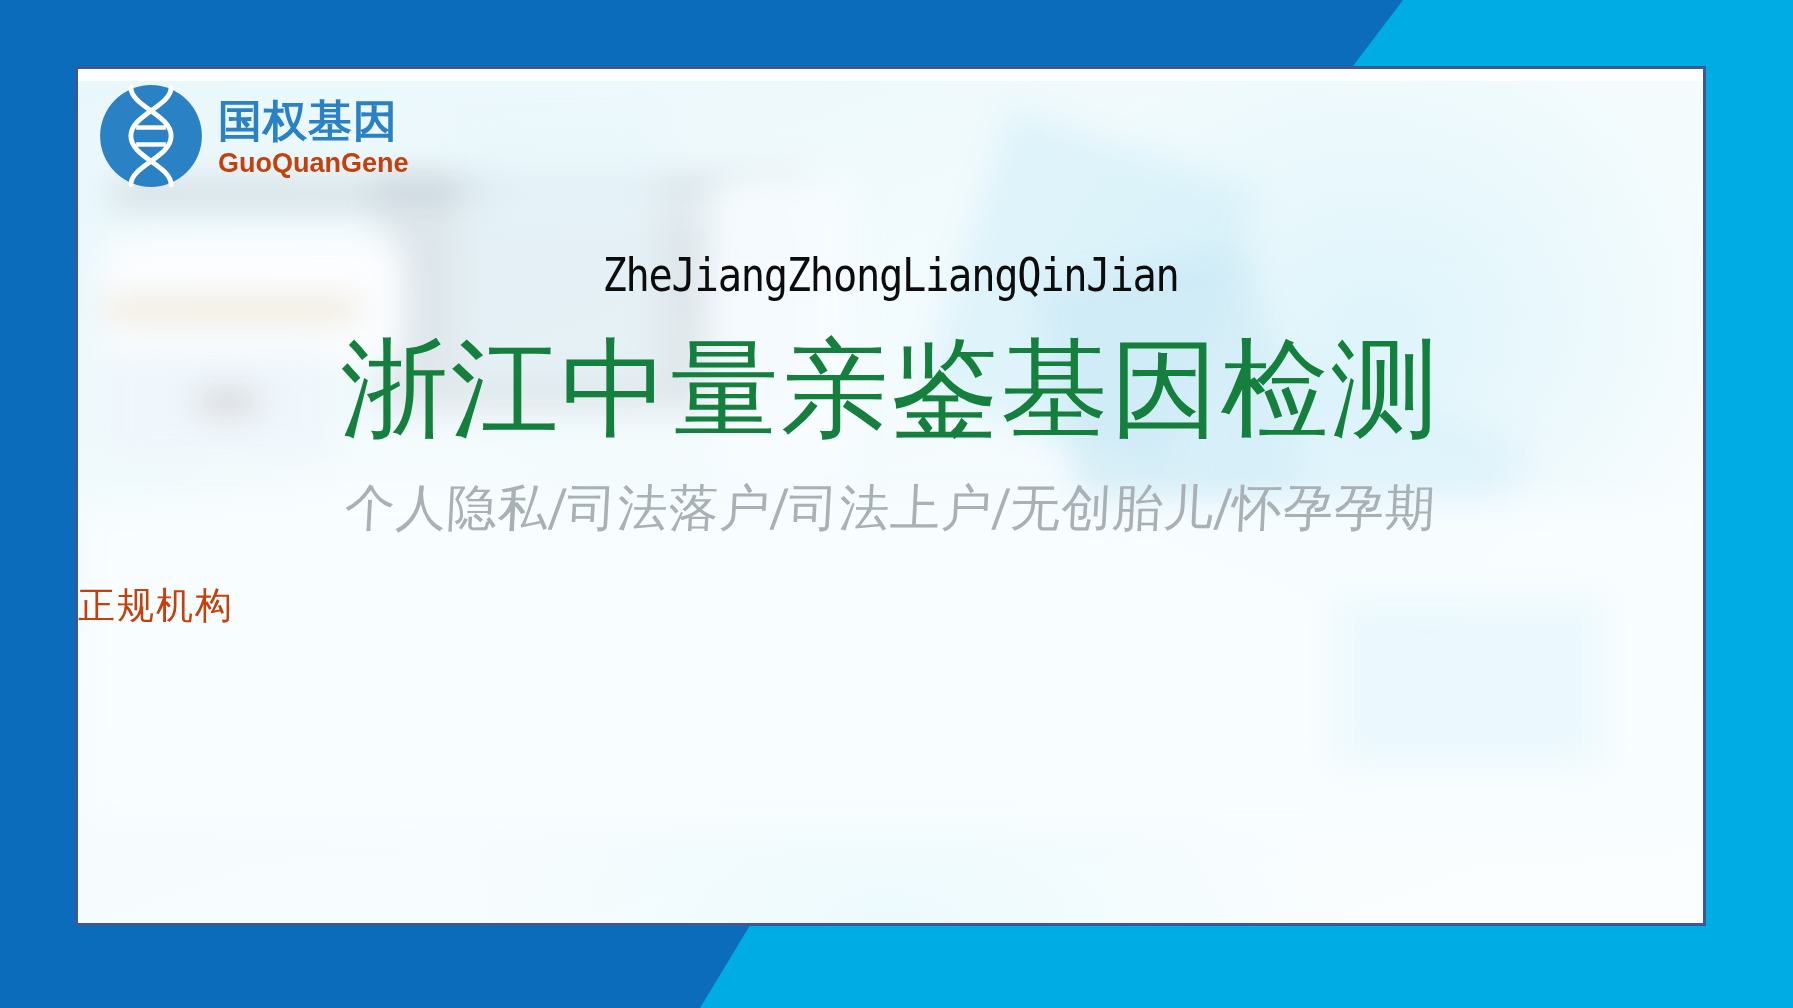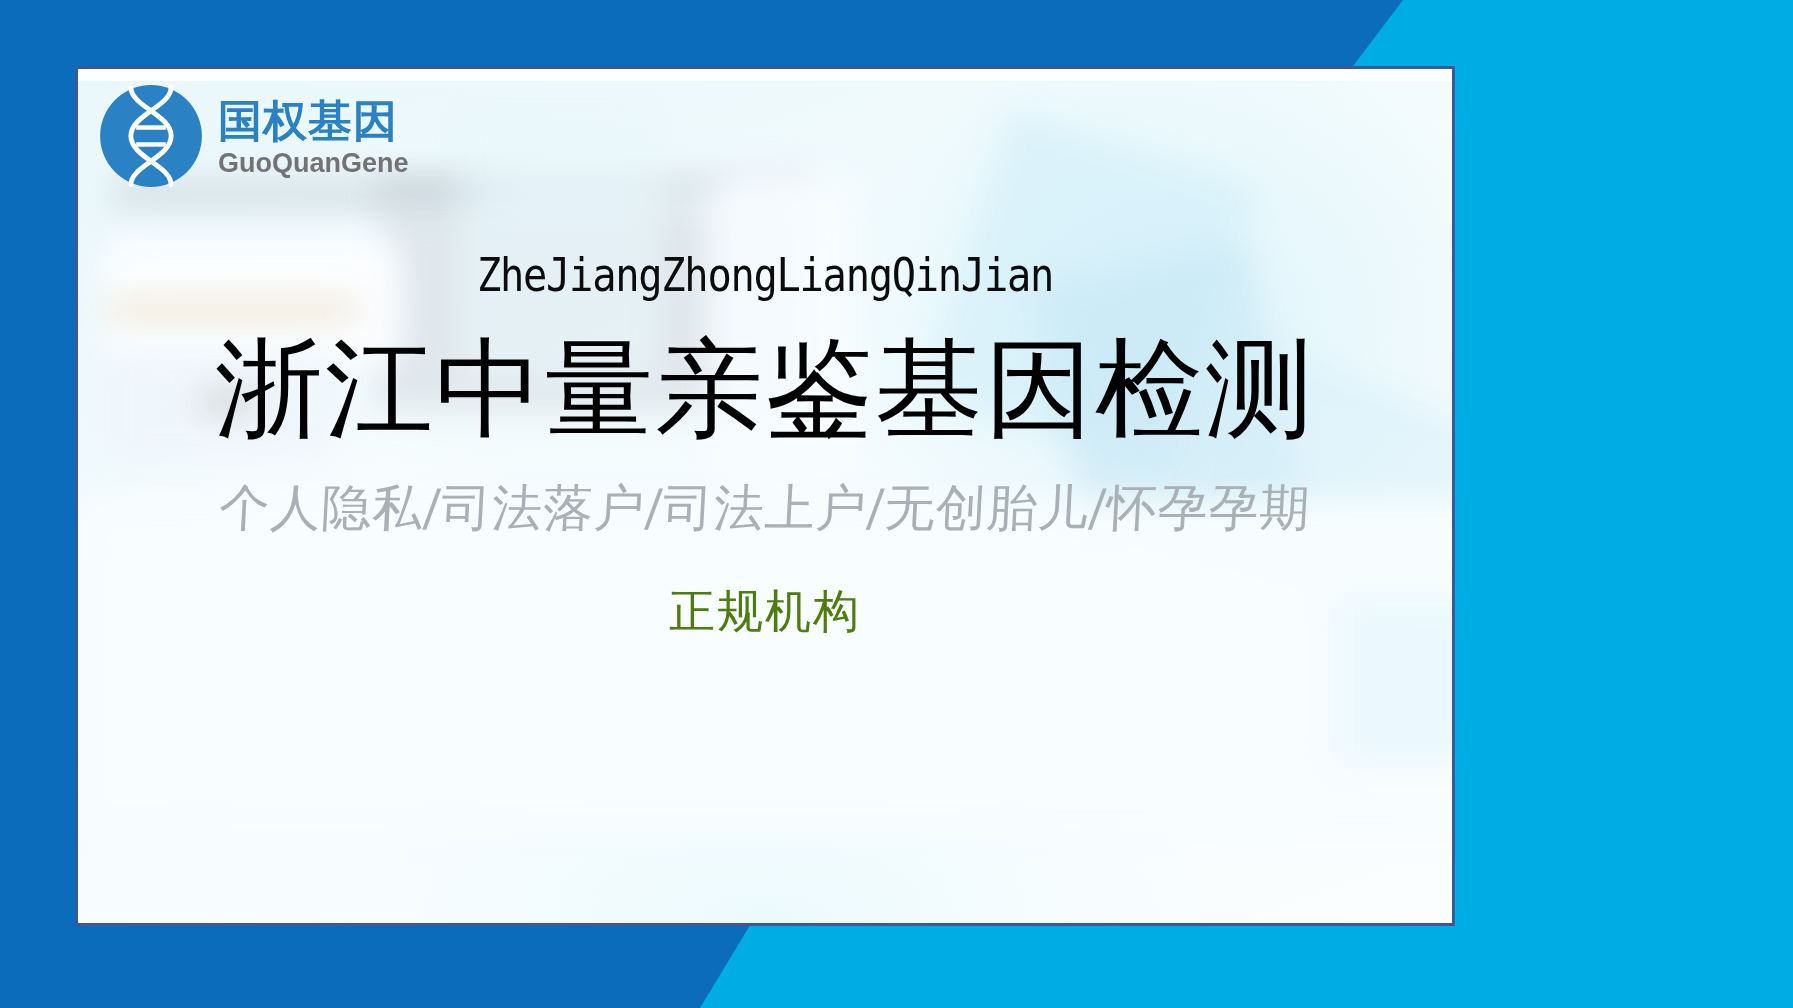--- a/index.html
+++ b/index.html
@@ -51,21 +51,21 @@
     height: 86px;
     background: #00ace4;
     clip-path: polygon(752px 0, 1793px 0, 1793px 86px, 700px 86px);
   }
 
   
   .card {
     position: absolute;
     left: 75px;
     top: 66px;
-    width: 1380px;
+    width: 1631px;
     height: 860px;
     border: 3px solid #3b5998;
     background: #ffffff;
     box-sizing: border-box;
     overflow: hidden;
   }
   .card-inner {
     position: absolute;
     left: 0;
     right: 0;
@@ -129,21 +129,21 @@
     font-family: "Liberation Sans", sans-serif;
     font-size: 44px;
     font-weight: bold;
     color: #2a81c4;
     letter-spacing: 1px;
   }
   .logo-en {
     font-family: "Liberation Sans", sans-serif;
     font-size: 27px;
     font-weight: bold;
-    color: #737373;
+    color: #c2410c;
     letter-spacing: 0px;
     margin-top: 7px;
   }
 
   
   .pinyin {
     position: absolute;
     left: 0;
     right: 0;
     top: 178px;
@@ -156,21 +156,21 @@
     white-space: nowrap;
   }
   .title-cn {
     position: absolute;
     left: 0;
     right: 0;
     top: 262px;
     text-align: center;
     font-family: "DejaVu Serif", "Liberation Serif", serif;
     font-size: 108px;
-    color: #000000;
+    color: #15803d;
     letter-spacing: 2px;
     white-space: nowrap;
     line-height: 1.08;
   }
   .subtitle {
     position: absolute;
     left: 0;
     right: 0;
     top: 406px;
     text-align: center;
@@ -180,25 +180,25 @@
     letter-spacing: 1px;
     white-space: nowrap;
     transform: skewX(-3deg);
   }
   .taglines {
     position: absolute;
     left: 0;
     right: 0;
     top: 512px;
     display: flex;
-    justify-content: center;
+    justify-content: space-between;
     gap: 100px;
     font-family: "DejaVu Serif", "Liberation Serif", serif;
-    font-size: 46px;
-    color: #4d7c0f;
+    font-size: 37px;
+    color: #c2410c;
     letter-spacing: 2px;
   }
 </style>
 </head>
 <body>
 
 <div class="stage">
 
   <div class="bg-base"></div>
   <div class="bg-wedge-top"></div>

